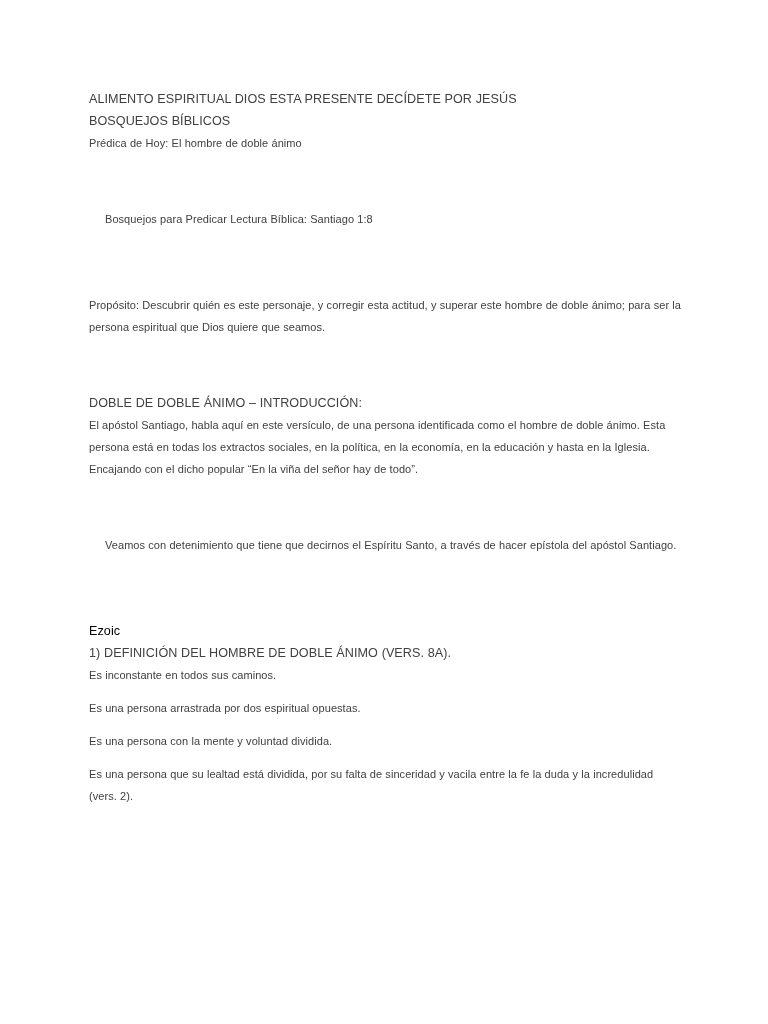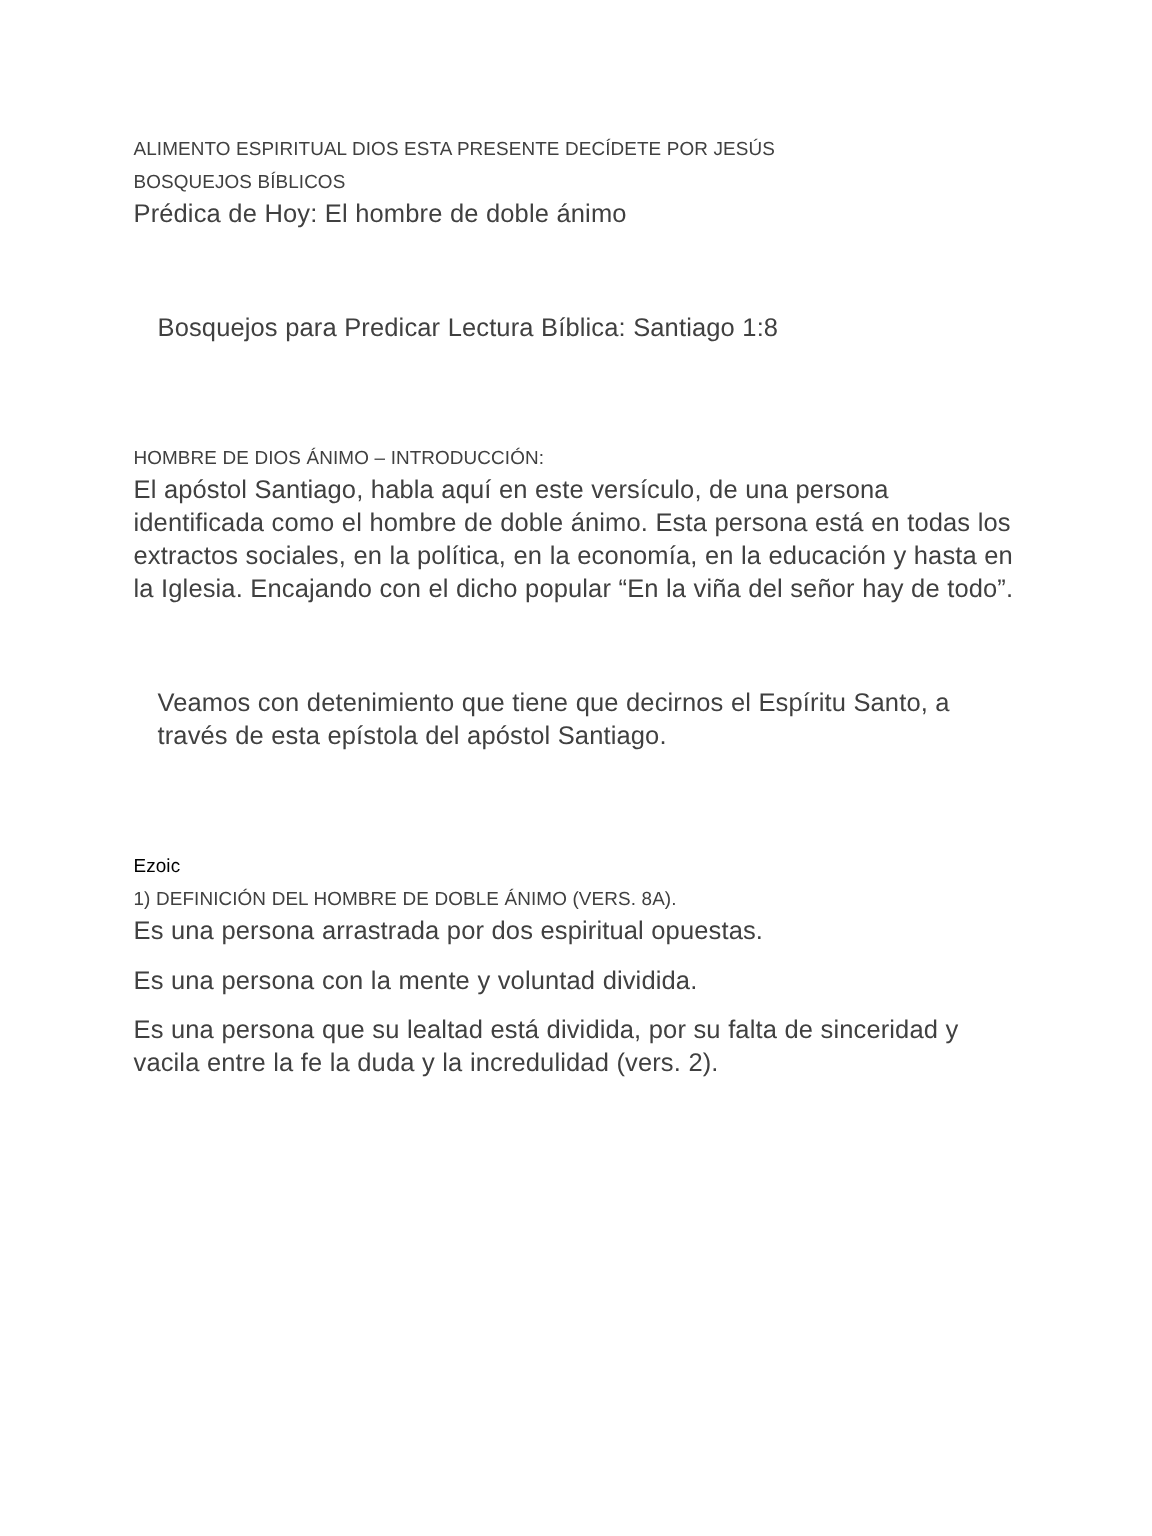--- a/index.html
+++ b/index.html
@@ -24,21 +24,21 @@
     box-sizing: border-box;
     padding: 12px;
   }
   .doc-body {
     position: absolute;
     left: 89px;
     top: 88px;
     width: 592px;
   }
   .block {
-    font-size: 17px;
+    font-size: 11px;
     line-height: 22px;
     color: #404040;
     letter-spacing: 0.005em;
     text-align: left;
     margin: 0;
     word-spacing: 0.01em;
   }
   
   .gap-sm   { margin-bottom: 11px; }
   .gap-md   { margin-bottom: 21px; }
@@ -65,32 +65,34 @@
   <div class="doc-body">
 
     <p class="block heading-caps gap-md">ALIMENTO ESPIRITUAL DIOS ESTA PRESENTE DECÍDETE POR JESÚS</p>
 
     <p class="block heading-caps gap-md">BOSQUEJOS BÍBLICOS</p>
 
     <p class="block gap-xl">Prédica de Hoy: El hombre de doble ánimo</p>
 
     <p class="block gap-xxl">Bosquejos para Predicar Lectura Bíblica: Santiago 1:8</p>
 
+    <p class="block gap-xl">Propósito: Descubrir quién es este personaje, y corregir esta actitud, y superar este hombre de doble ánimo; para ser la persona espiritual que Dios quiere que seamos.</p>
 
 
-    <p class="block heading-caps gap-sm">HOMBRE DE DIOS ÁNIMO – INTRODUCCIÓN:</p>
+    <p class="block heading-caps gap-sm">DOBLE DE DOBLE ÁNIMO – INTRODUCCIÓN:</p>
 
     <p class="block gap-xl">El apóstol Santiago, habla aquí en este versículo, de una persona identificada como el hombre de doble ánimo. Esta persona está en todas los extractos sociales, en la política, en la economía, en la educación y hasta en la Iglesia. Encajando con el dicho popular “En la viña del señor hay de todo”.</p>
 
-    <p class="block gap-xxl">Veamos con detenimiento que tiene que decirnos el Espíritu Santo, a través de esta epístola del apóstol Santiago.</p>
+    <p class="block gap-xxl">Veamos con detenimiento que tiene que decirnos el Espíritu Santo, a través de hacer epístola del apóstol Santiago.</p>
 
     <p class="block ezoic-slot gap-sm">Ezoic</p>
 
     <p class="block heading-caps gap-list">1) DEFINICIÓN DEL HOMBRE DE DOBLE ÁNIMO (VERS. 8A).</p>
 
+    <p class="block gap-list">Es inconstante en todos sus caminos.</p>
 
 
     <p class="block gap-list">Es una persona arrastrada por dos espiritual opuestas.</p>
 
     <p class="block gap-list">Es una persona con la mente y voluntad dividida.</p>
 
     <p class="block gap-list">Es una persona que su lealtad está dividida, por su falta de sinceridad y vacila entre la fe la duda y la incredulidad (vers. 2).</p>
 
   </div>
 </div>

